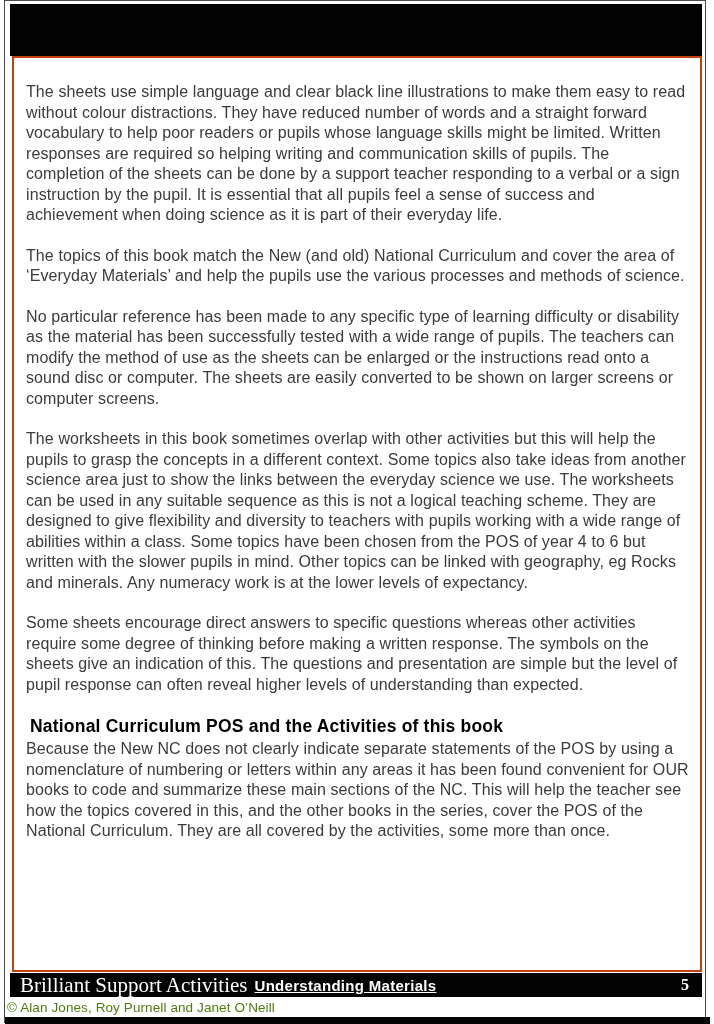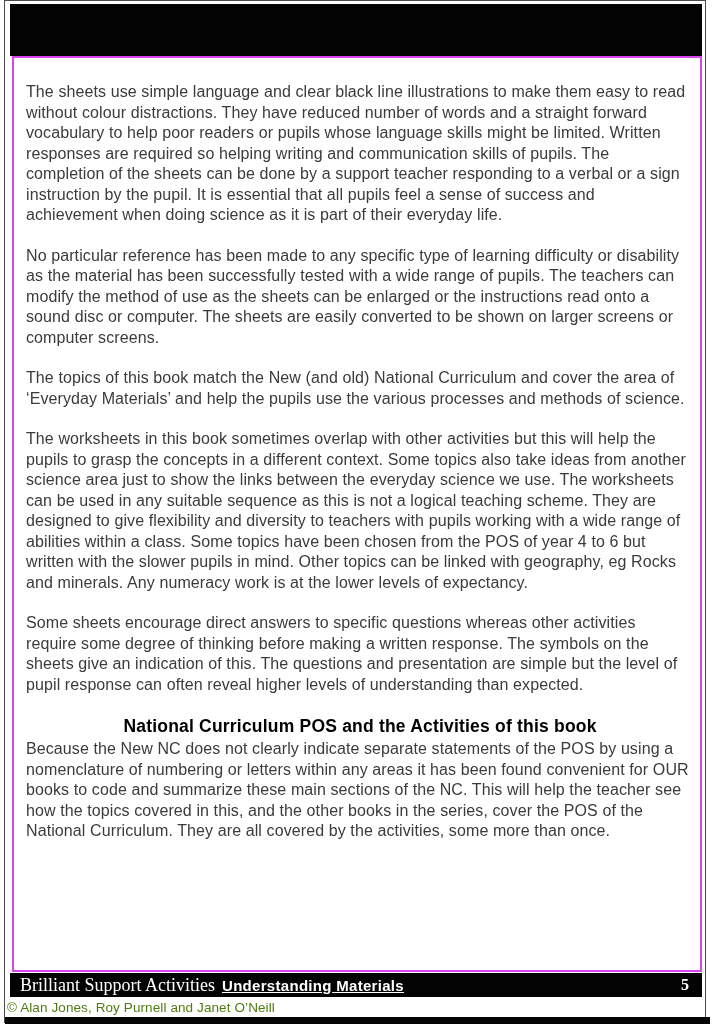--- a/index.html
+++ b/index.html
@@ -28,55 +28,54 @@
     position: absolute;
     left: 10px; top: 4px;
     width: 692px; height: 52px;
     background: #030303;
   }
   .content-box {
     position: absolute;
     left: 12px; top: 56px;
     width: 690px; height: 916px;
     box-sizing: border-box;
-    border: 2px solid #d946ef;
+    border: 2px solid #c2410c;
     background: #ffffff;
     padding: 24px 10px 0 12px;
     overflow: hidden;
   }
   .content-box p {
     margin: 0 0 20px 0;
     font-size: 16px;
     line-height: 20.5px;
     color: #3b3b3b;
     letter-spacing: 0.1px;
   }
   .content-box h2 {
     margin: 0 0 2px 4px;
     font-size: 17.5px;
     line-height: 22px;
     color: #000000;
     font-weight: bold;
     letter-spacing: 0.2px;
-    text-align: center;
   }
   .footer-band {
     position: absolute;
     left: 10px; top: 973px;
     width: 692px; height: 24px;
     background: #030303;
     color: #ffffff;
     display: flex;
     align-items: center;
     box-sizing: border-box;
     padding: 0 13px 0 10px;
   }
   .footer-series {
     font-family: "Liberation Serif", serif;
-    font-size: 18px;
+    font-size: 21px;
     white-space: pre;
   }
   .footer-book {
     font-weight: bold;
     font-size: 15px;
     margin-left: 7px;
     letter-spacing: 0.3px;
     text-decoration: underline;
   }
   .footer-page {
@@ -101,22 +100,22 @@
 </style>
 </head>
 <body>
 
 <div class="outer-frame"></div>
 
 <div class="header-band"></div>
 
 <div class="content-box">
   <p>The sheets use simple language and clear black line illustrations to make them easy to read without colour distractions. They have reduced number of words and a straight forward vocabulary to help poor readers or pupils whose language skills might be limited. Written responses are required so helping writing and communication skills of pupils. The completion of the sheets can be done by a support teacher responding to a verbal or a sign instruction by the pupil. It is essential that all pupils feel a sense of success and achievement when doing science as it is part of their everyday life.</p>
+  <p>The topics of this book match the New (and old) National Curriculum and cover the area of ‘Everyday Materials’ and help the pupils use the various processes and methods of science.</p>
   <p>No particular reference has been made to any specific type of learning difficulty or disability as the material has been successfully tested with a wide range of pupils. The teachers can modify the method of use as the sheets can be enlarged or the instructions read onto a sound disc or computer. The sheets are easily converted to be shown on larger screens or computer screens.</p>
-  <p>The topics of this book match the New (and old) National Curriculum and cover the area of ‘Everyday Materials’ and help the pupils use the various processes and methods of science.</p>
   <p>The worksheets in this book sometimes overlap with other activities but this will help the pupils to grasp the concepts in a different context. Some topics also take ideas from another science area just to show the links between the everyday science we use. The worksheets can be used in any suitable sequence as this is not a logical teaching scheme. They are designed to give flexibility and diversity to teachers with pupils working with a wide range of abilities within a class. Some topics have been chosen from the POS of year 4 to 6 but written with the slower pupils in mind. Other topics can be linked with geography, eg Rocks and minerals. Any numeracy work is at the lower levels of expectancy.</p>
   <p>Some sheets encourage direct answers to specific questions whereas other activities require some degree of thinking before making a written response. The symbols on the sheets give an indication of this. The questions and presentation are simple but the level of pupil response can often reveal higher levels of understanding than expected.</p>
   <h2>National Curriculum POS and the Activities of this book</h2>
   <p>Because the New NC does not clearly indicate separate statements of the POS by using a nomenclature of numbering or letters within any areas it has been found convenient for OUR books to code and summarize these main sections of the NC. This will help the teacher see how the topics covered in this, and the other books in the series, cover the POS of the National Curriculum. They are all covered by the activities, some more than once.</p>
 </div>
 
 <div class="footer-band">
   <span class="footer-series">Brilliant Support Activities</span>
   <span class="footer-book">Understanding Materials</span>
   <span class="footer-page">5</span>

